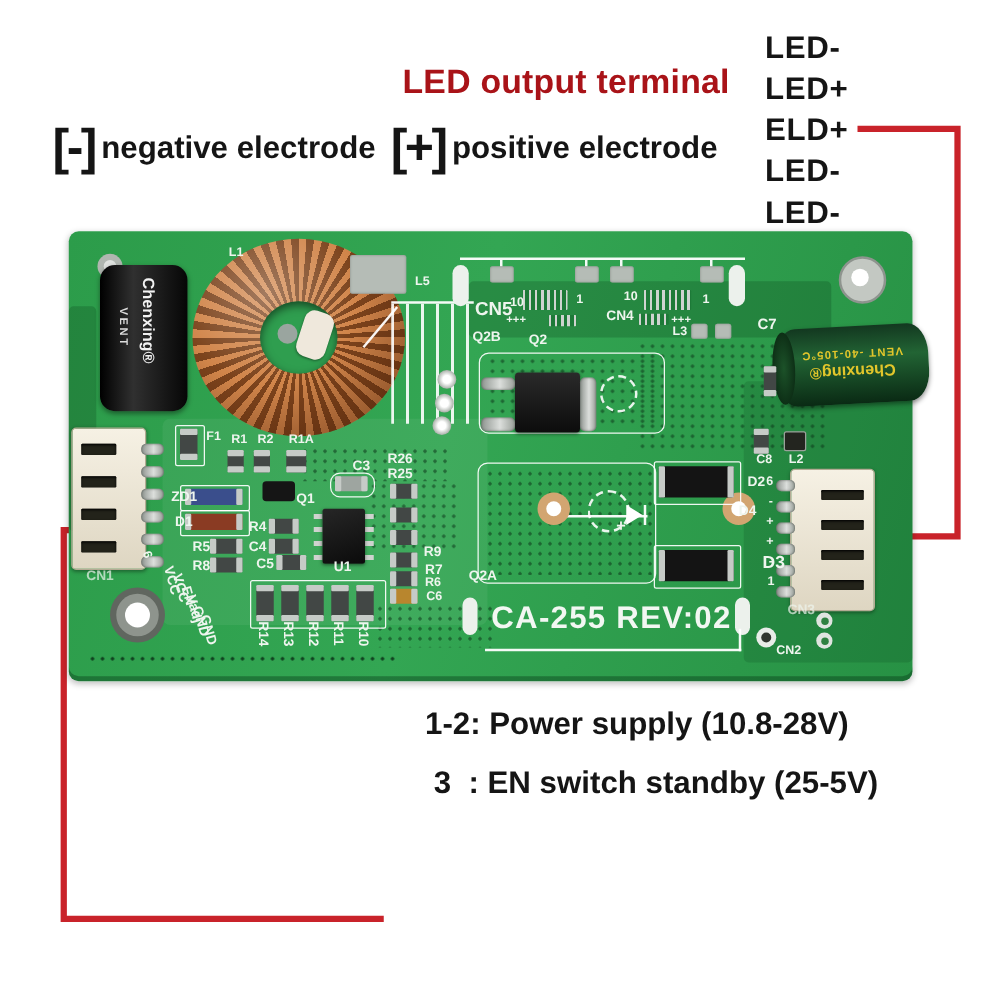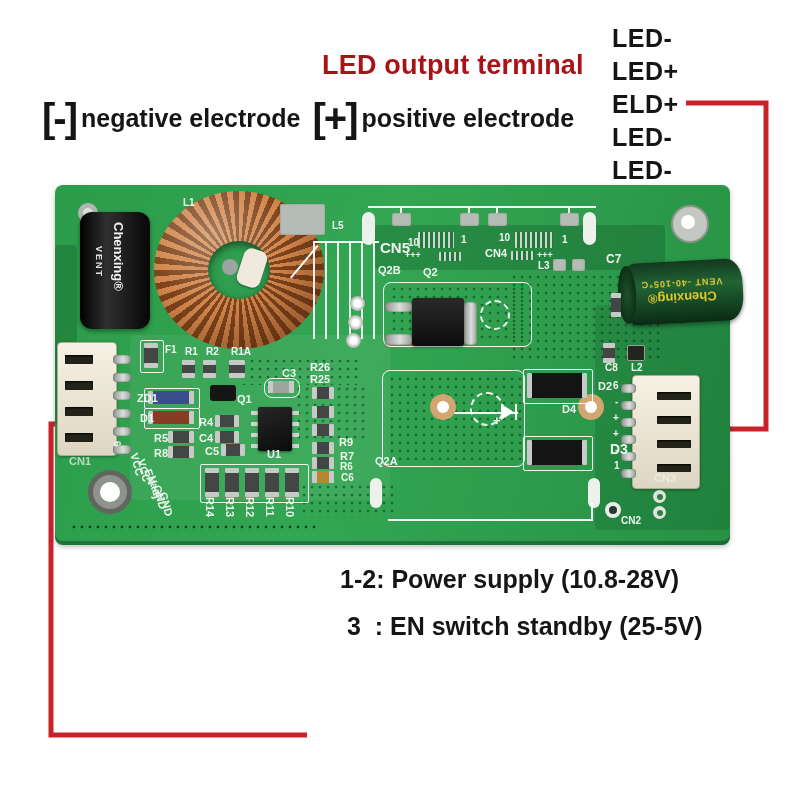--- a/index.html
+++ b/index.html
@@ -161,20 +161,21 @@
     </div>
     <div class="ring" style="left:523px;top:209px;width:26px;height:26px;background:#d2a571;">
       <div class="ring" style="left:7px;top:7px;width:12px;height:12px;background:#fff;"></div>
     </div>
 
     <div class="sbox" style="left:468px;top:184px;width:68px;height:33px;"></div>
     <div class="smdh" style="left:472px;top:188px;width:60px;height:25px;background:#141414;"></div>
     <div class="sbox" style="left:468px;top:251px;width:68px;height:33px;"></div>
     <div class="smdh" style="left:472px;top:255px;width:60px;height:25px;background:#141414;"></div>
 
+    <div style="position:absolute;left:338px;top:295px;font-size:25px;font-weight:bold;color:#f2f7f2;letter-spacing:1px;">CA-255 REV:02</div>
     <div class="oval" style="left:315px;top:293px;width:12px;height:30px;"></div>
     <div class="oval" style="left:533px;top:293px;width:12px;height:30px;"></div>
     <div class="wline" style="left:333px;top:334px;width:205px;height:2px;"></div>
     <div class="wline" style="left:536px;top:318px;width:2px;height:18px;"></div>
 
     <div style="position:absolute;left:566px;top:76px;width:122px;height:62px;border-radius:16px/24px;transform:rotate(-3deg);
                 background:linear-gradient(180deg,#133820,#226434 38%,#0a2a14);box-shadow:0 2px 4px rgba(0,0,0,.45);">
       <div style="position:absolute;left:-3px;top:2px;width:18px;height:58px;border-radius:50%;background:radial-gradient(#1c5229,#07200e);"></div>
       <div style="position:absolute;inset:4px 6px;transform:rotate(180deg);display:flex;flex-direction:column;align-items:center;justify-content:center;gap:2px;">
         <span style="font-size:13px;font-weight:bold;color:var(--cap-yellow,#e2c62b);">Chenxing®</span>
@@ -290,26 +291,26 @@
         <span class="slabel" style="left: 150px; top: 261px; font-size: 11px;">C5</span>
         <span class="slabel" style="left: 99px; top: 248px; font-size: 11px;">R5</span>
         <span class="slabel" style="left: 99px; top: 263px; font-size: 11px;">R8</span>
         <span class="slabel" style="left: 212px; top: 264px; font-size: 11px;">U1</span>
         <span class="slabel" style="left: 284px; top: 252px; font-size: 11px;">R9</span>
         <span class="slabel" style="left: 285px; top: 266px; font-size: 11px;">R7</span>
         <span class="slabel" style="left: 285px; top: 277px; font-size: 10px;">R6</span>
         <span class="slabel" style="left: 286px; top: 288px; font-size: 10px;">C6</span>
         <span class="slabel" style="left: 320px; top: 271px; font-size: 11px;">Q2A</span>
         <span class="slabel" style="left: 543px; top: 196px; font-size: 11px;">D2</span>
-        <span class="slabel" style="left: 507px; top: 219px; font-size: 11px;">D4</span>
+        <span class="slabel" style="left: 536px; top: 219px; font-size: 11px;">D4</span>
         <span class="slabel" style="left: 555px; top: 257px; font-size: 14px;">D3</span>
         <span class="slabel" style="left: 550px; top: 178px; font-size: 10px;">C8</span>
         <span class="slabel" style="left: 576px; top: 178px; font-size: 10px;">L2</span>
         <span class="slabel" style="left: 438px; top: 229px; font-size: 13px;">+</span>
-        <span class="slabel" style="left: 575px; top: 288px; font-size: 11px; opacity: 0.7; margin-left: 24px;">CN3</span>
+        <span class="slabel" style="left: 575px; top: 298px; font-size: 11px; opacity: 0.7;">CN3</span>
         <span class="slabel" style="left: 566px; top: 331px; font-size: 10px;">CN2</span>
         <span class="slabel" style="left: 14px; top: 271px; font-size: 11px; opacity: 0.7;">CN1</span>
         <span class="slabel" style="left: 66px; top: 255px; font-size: 10px; transform: rotate(75deg); transform-origin: 0px 0px;">6</span>
         <span class="slabel" style="left: 558px; top: 196px; font-size: 10px;">6</span>
         <span class="slabel" style="left: 560px; top: 212px; font-size: 10px;">-</span>
         <span class="slabel" style="left: 558px; top: 228px; font-size: 10px;">+</span>
         <span class="slabel" style="left: 558px; top: 244px; font-size: 10px;">+</span>
         <span class="slabel" style="left: 560px; top: 260px; font-size: 10px;">-</span>
         <span class="slabel" style="left: 559px; top: 276px; font-size: 10px;">1</span>
         <span class="slabel" style="left: 84px; top: 267px; font-size: 11px; transform: rotate(75deg); transform-origin: 0px 0px;">VCC</span>

